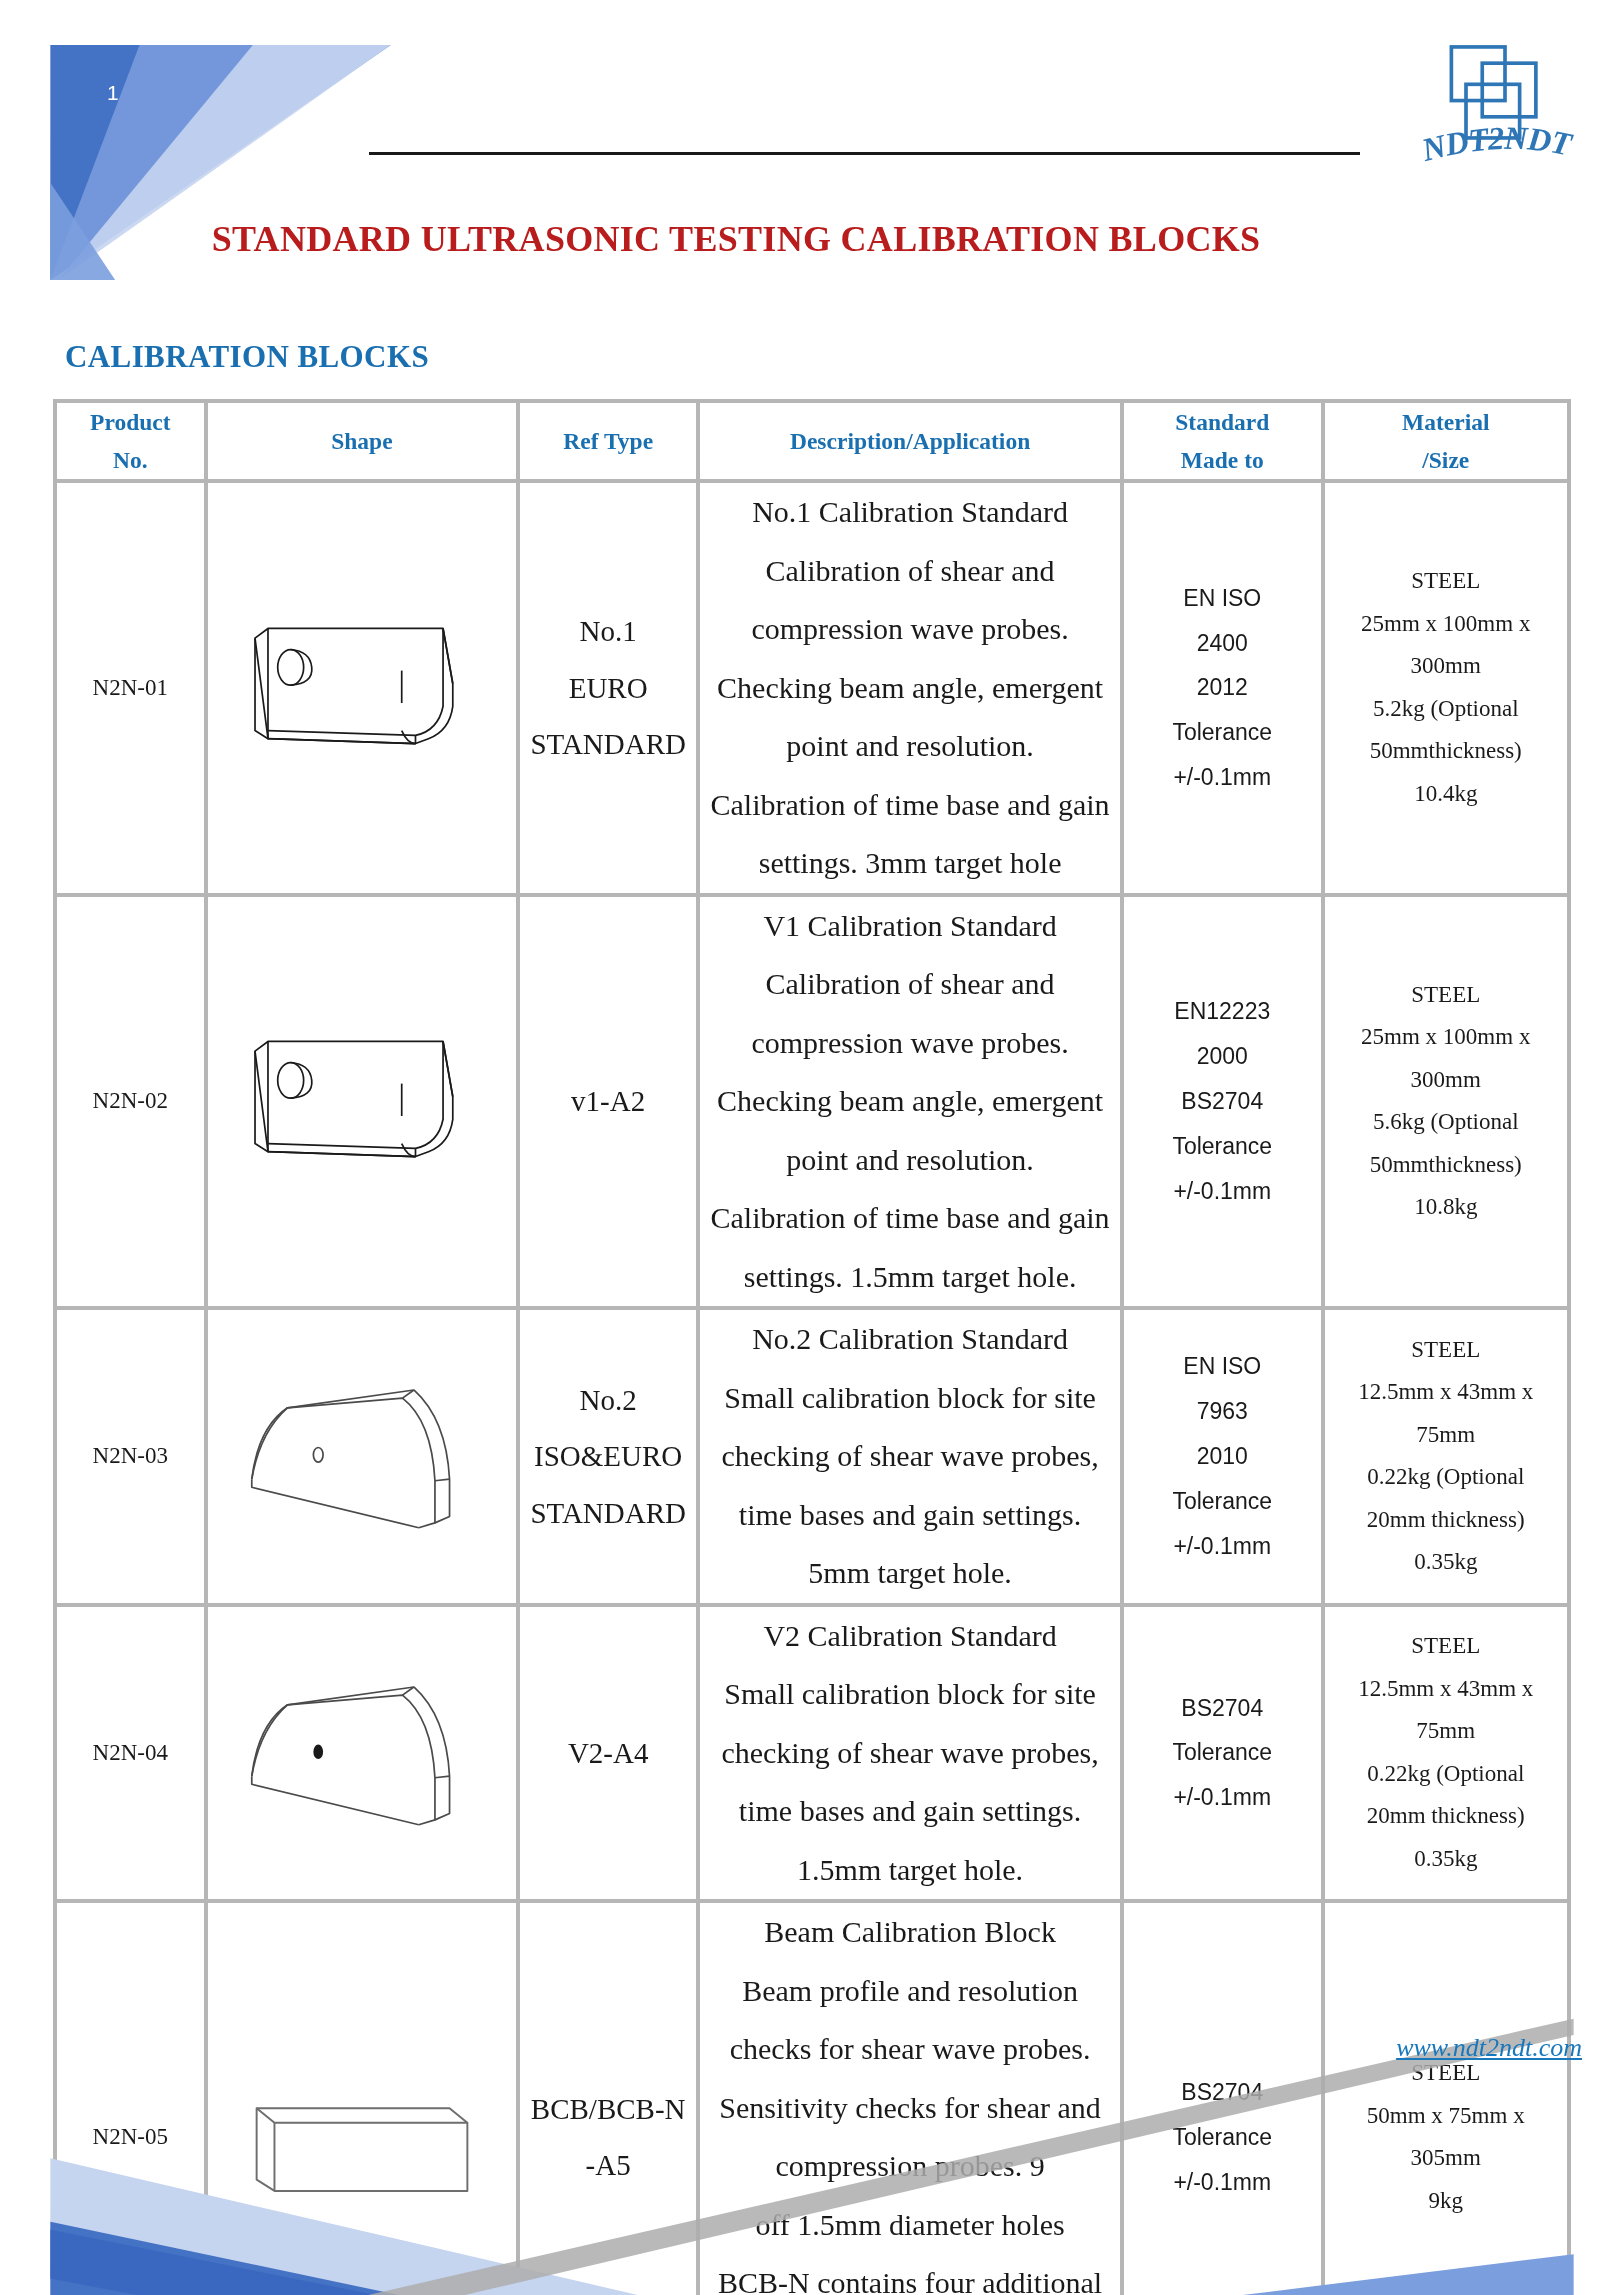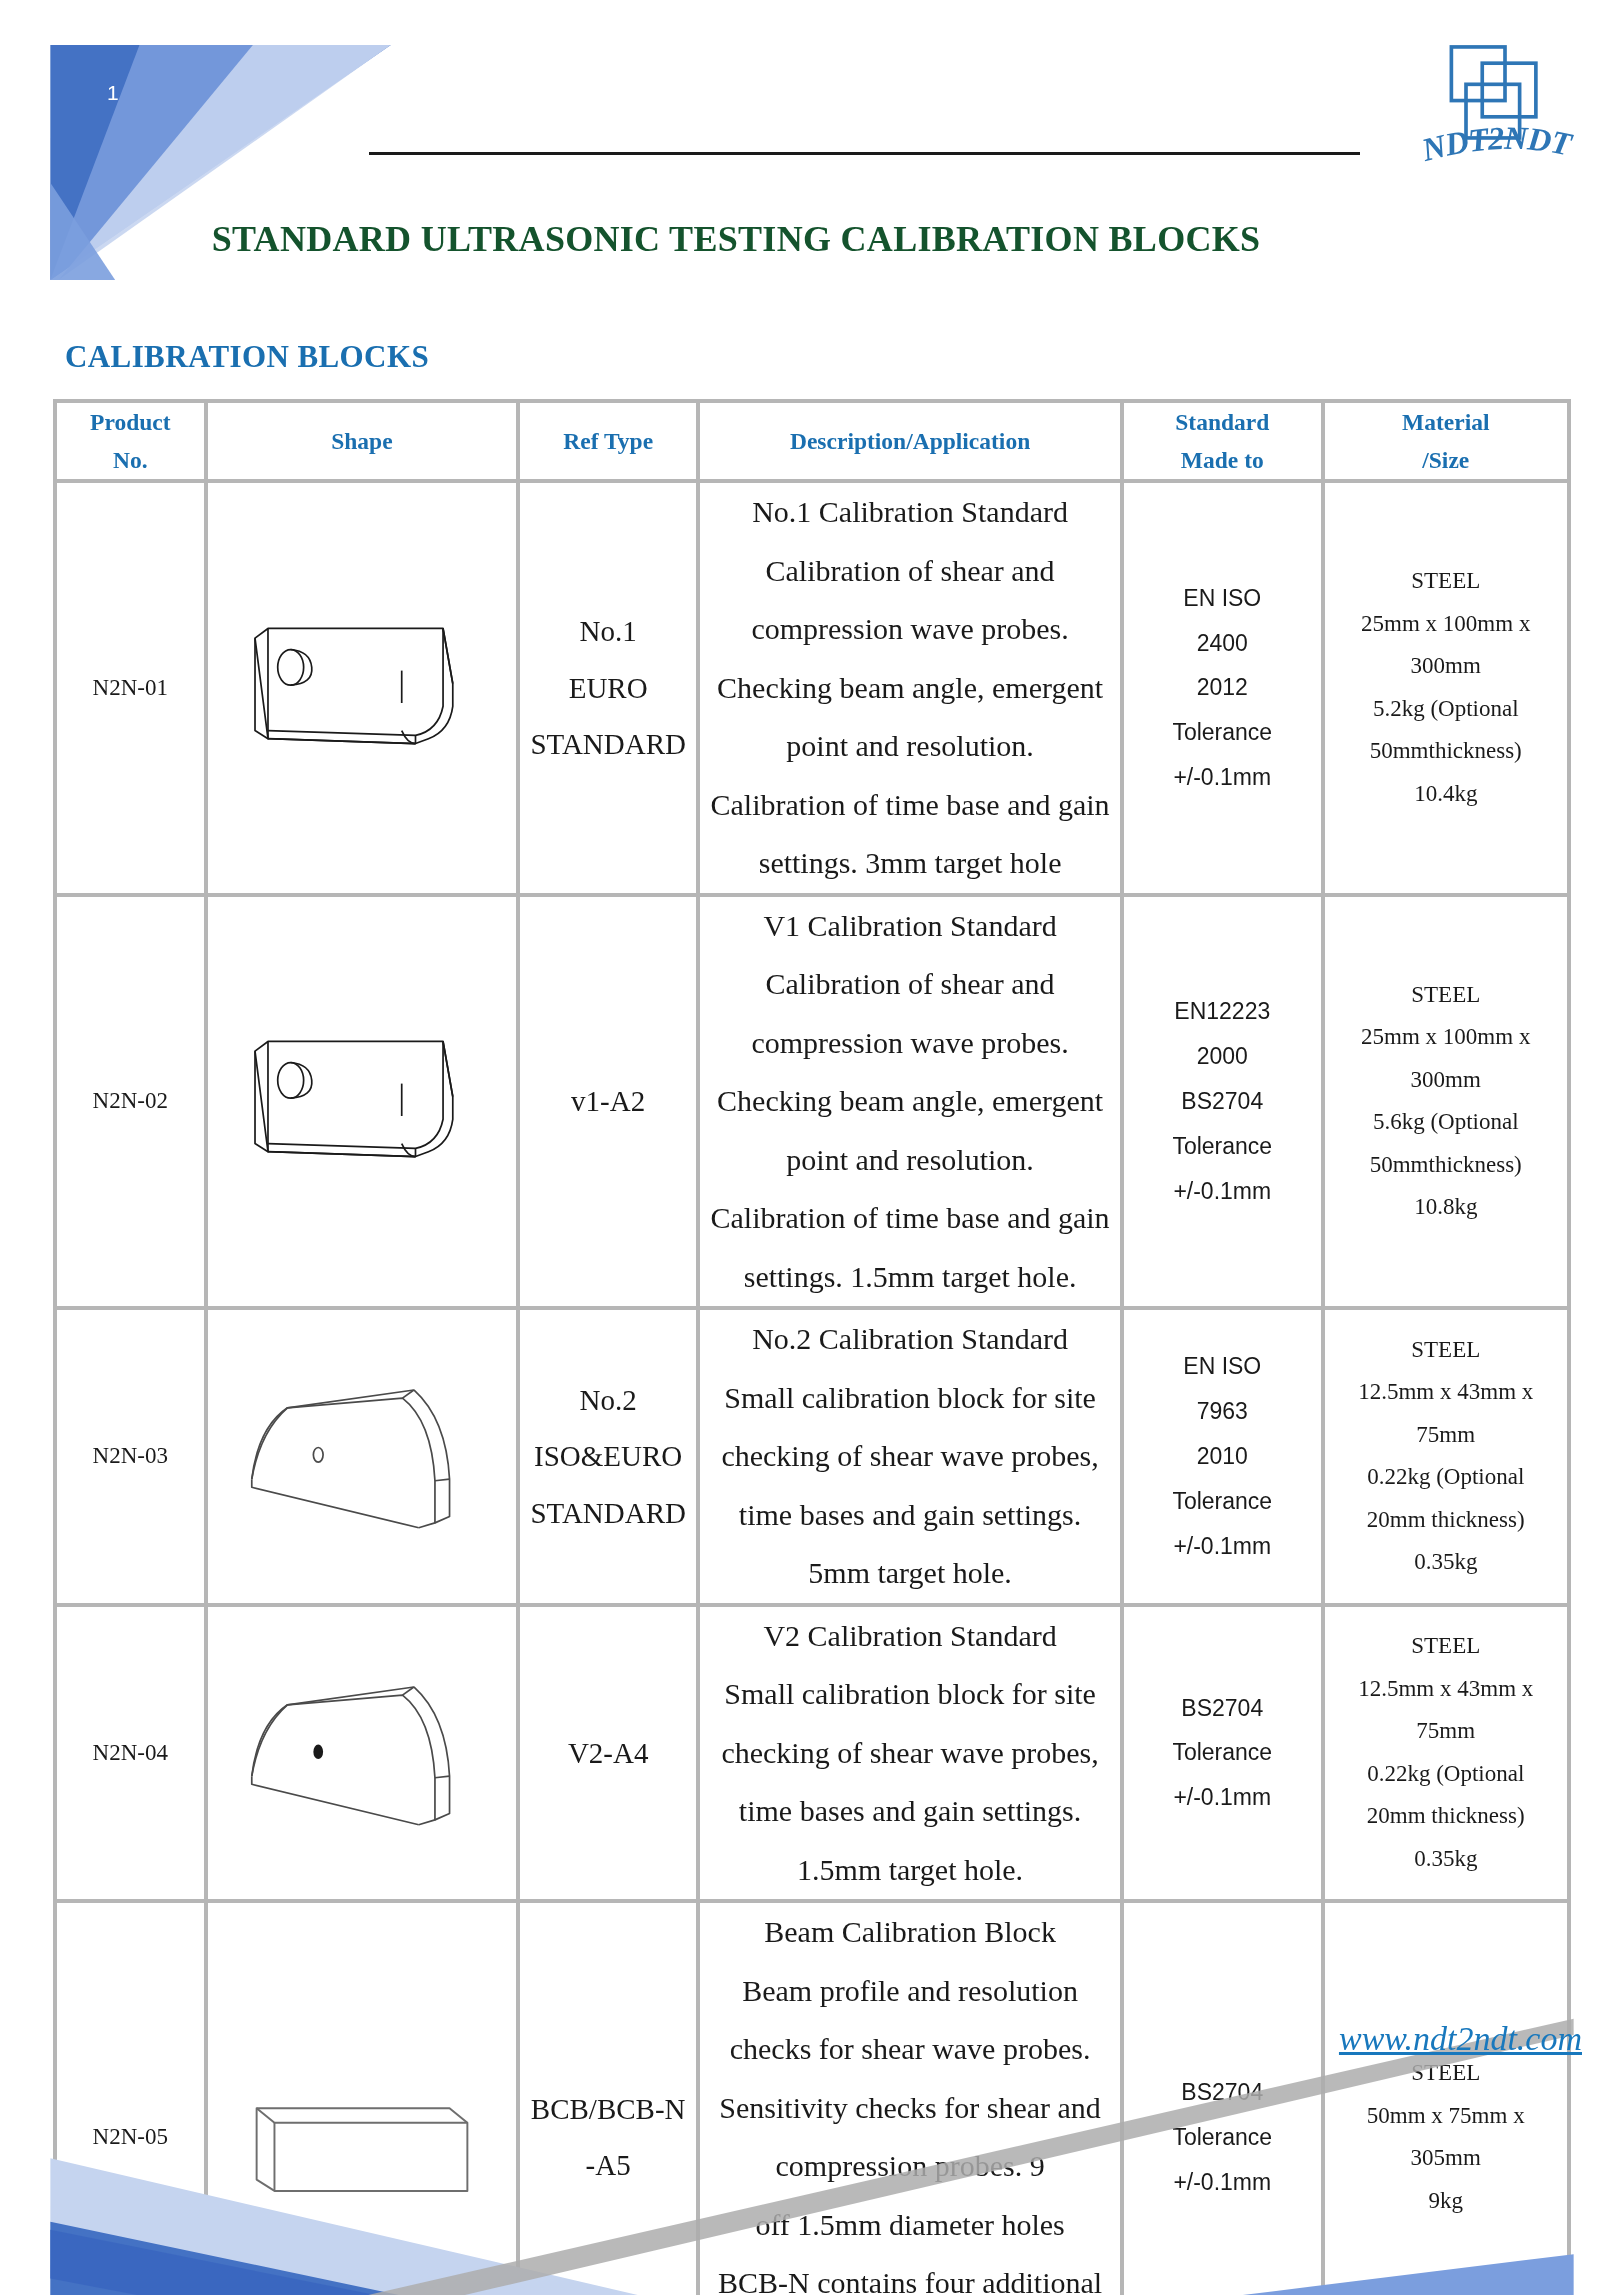--- a/index.html
+++ b/index.html
@@ -56,21 +56,21 @@
   }
   .doc-title {
     position: absolute;
     top: 218px;
     left: 0;
     width: 1472px;
     text-align: center;
     font-family: "Liberation Serif", serif;
     font-weight: bold;
     font-size: 36px;
-    color: #14532d;
+    color: #b91c1c;
     letter-spacing: 0.3px;
   }
 
   
   .section-label {
     position: absolute;
     top: 339px;
     left: 65px;
     font-family: "Liberation Serif", serif;
     font-weight: bold;
@@ -163,24 +163,24 @@
   .footer {
     position: absolute;
     left: 0;
     bottom: 0;
     width: 1624px;
     height: 309px;
   }
   .footer-url {
     position: absolute;
     right: 42px;
-    top: 34px;
+    top: 47px;
     font-family: "Liberation Serif", serif;
     font-style: italic;
-    font-size: 34px;
+    font-size: 26px;
     color: #1878bd;
     z-index: 5;
   }
 </style>
 </head>
 <body>
 
 <div class="header">
 
   <svg class="header-deco" viewBox="0 0 420 290" xmlns="http://www.w3.org/2000/svg">

